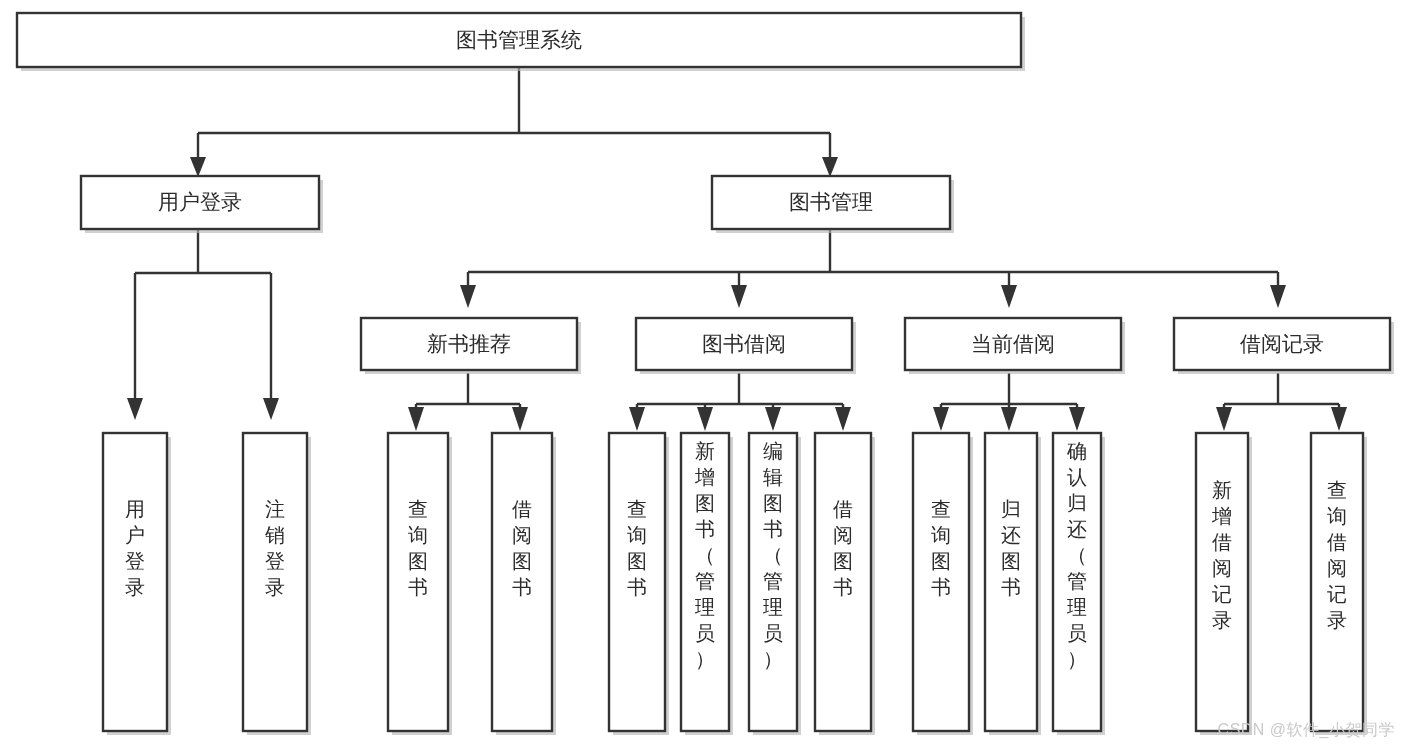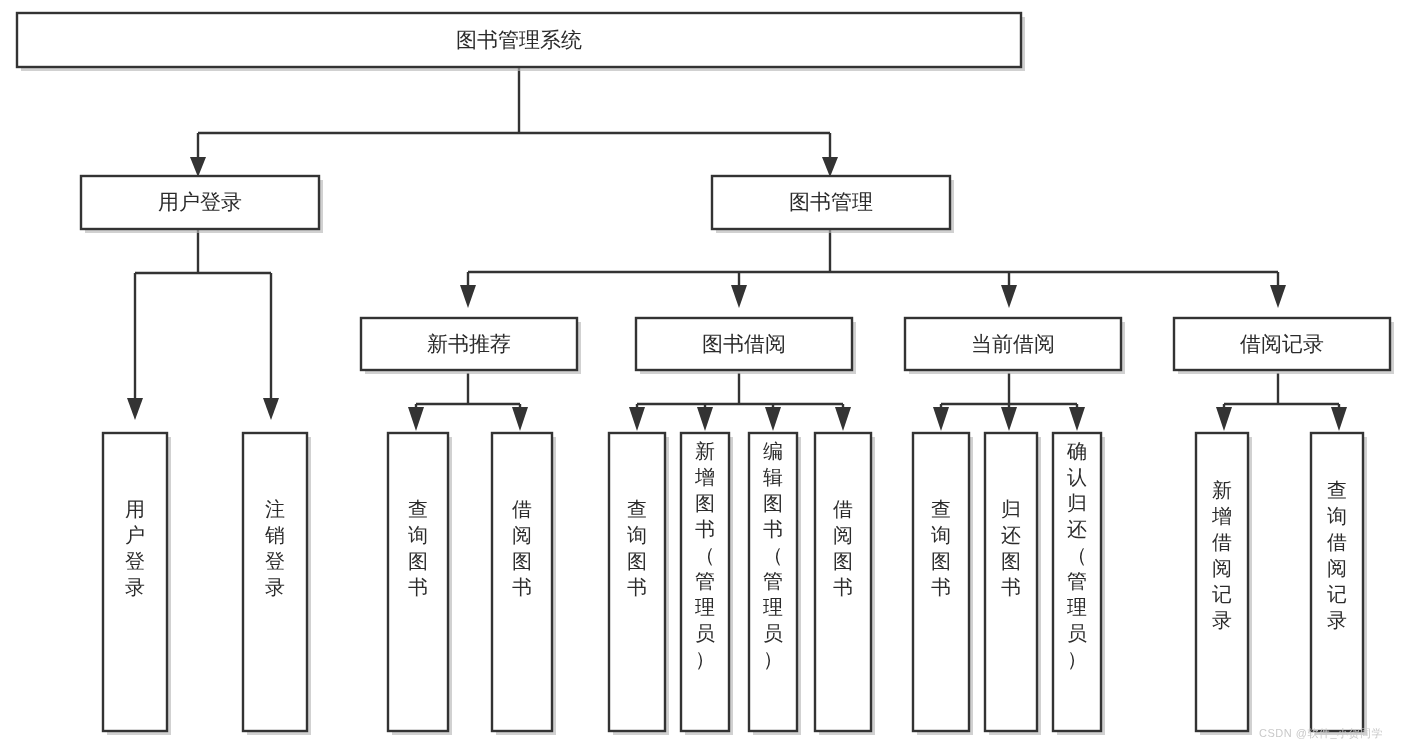--- a/index.html
+++ b/index.html
@@ -23,23 +23,23 @@
     dominant-baseline:middle;
   }
   .node-label-v{
     fill:#2b2b2b;
     font-family:"Liberation Sans","DejaVu Sans",sans-serif;
     font-size:20px;
     text-anchor:middle;
   }
   .watermark{
     position:absolute;
-    right:22px;bottom:6px;
+    right:10px;bottom:6px;
     color:#c9c9c9;
-    font-size:11px;
+    font-size:16px;
     font-family:"Liberation Sans","DejaVu Sans",sans-serif;
     letter-spacing:.5px;
     white-space:nowrap;
     user-select:none;
   }
 </style>
 </head>
 <body>
 
 <div id="diagram-root">

